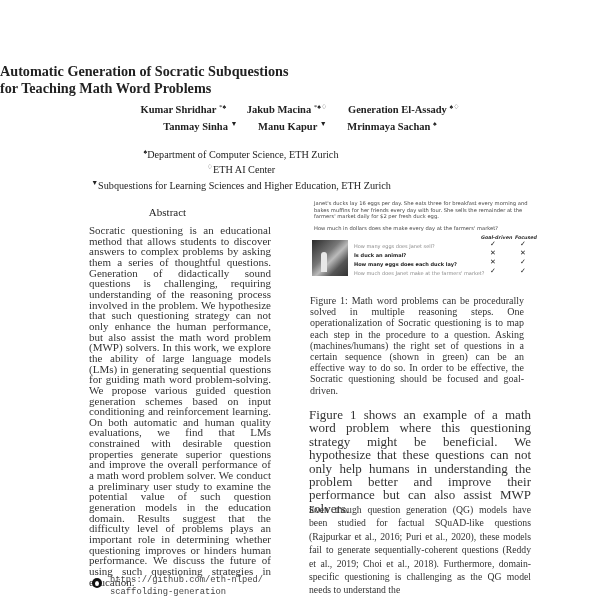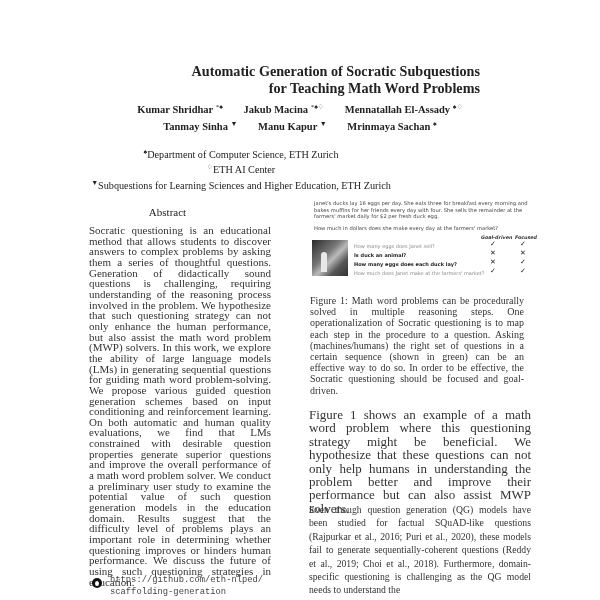--- a/index.html
+++ b/index.html
@@ -1,17 +1,17 @@
 <!DOCTYPE html>
 <html><head>
 <meta charset="utf-8">
 <style>
   html, body { margin: 0; padding: 0; background: #ffffff; }
   body { width: 600px; height: 600px; position: relative; overflow: hidden; font-family: "Liberation Serif", serif; color: #222; }
-  .title { position: absolute; top: 63px; left: 0; width: 480px; text-align: right; font-weight: bold; font-size: 14.2px; line-height: 17px; color: #222; }
+  .title { position: absolute; top: 63px; left: 0; width: 480px; text-align: left; font-weight: bold; font-size: 14.2px; line-height: 17px; color: #222; }
   .authors { position: absolute; top: 100px; left: 0; width: 600px; text-align: center; font-weight: bold; font-size: 10.5px; line-height: 15px; }
   .authors .row span.name { margin: 0 9px; }
   .sup { font-size: 7px; vertical-align: 4px; font-weight: normal; }
   .affils { position: absolute; top: 146px; left: 0; width: 482px; text-align: center; font-size: 10.2px; line-height: 13.3px; }
   .abstract-head { position: absolute; top: 206px; left: 55px; width: 225px; text-align: center; font-weight: normal; font-size: 11px; }
   .abstract { position: absolute; top: 225px; left: 89px; width: 182px; font-size: 11px; line-height: 10.65px; text-align: justify; hyphens: auto; color: #333; }
   .github { position: absolute; top: 574px; left: 92px; font-family: "Liberation Mono", monospace; font-size: 8.8px; line-height: 12px; color: #444; }
   .github .gh-icon { position: absolute; left: 0; top: 4px; width: 10px; height: 10px; border-radius: 50%; background: #111; }
   .github .gh-icon::after { content: ""; position: absolute; left: 3px; top: 2.5px; width: 4px; height: 5px; border-radius: 50%; background: #fff; }
   .github .url { position: absolute; left: 18px; top: 0; white-space: nowrap; }
@@ -35,21 +35,21 @@
 
 <div class="title">
   <div>Automatic Generation of Socratic Subquestions</div>
   <div>for Teaching Math Word Problems</div>
 </div>
 
 <div class="authors">
   <div class="row">
     <span class="name"><span>Kumar Shridhar</span> <span class="sup">*♠</span></span>
     <span class="name"><span>Jakub Macina</span> <span class="sup">*♠♢</span></span>
-    <span class="name"><span>Mennatallah El-Assady</span> <span class="sup">♠♢</span></span>
+    <span class="name"><span>Generation El-Assady</span> <span class="sup">♠♢</span></span>
   </div>
   <div class="row">
     <span class="name"><span>Tanmay Sinha</span> <span class="sup">▼</span></span>
     <span class="name"><span>Manu Kapur</span> <span class="sup">▼</span></span>
     <span class="name"><span>Mrinmaya Sachan</span> <span class="sup">♠</span></span>
   </div>
 </div>
 
 <div class="affils">
   <div><span class="sup">♠</span><span>Department of Computer Science, ETH Zurich</span></div>

